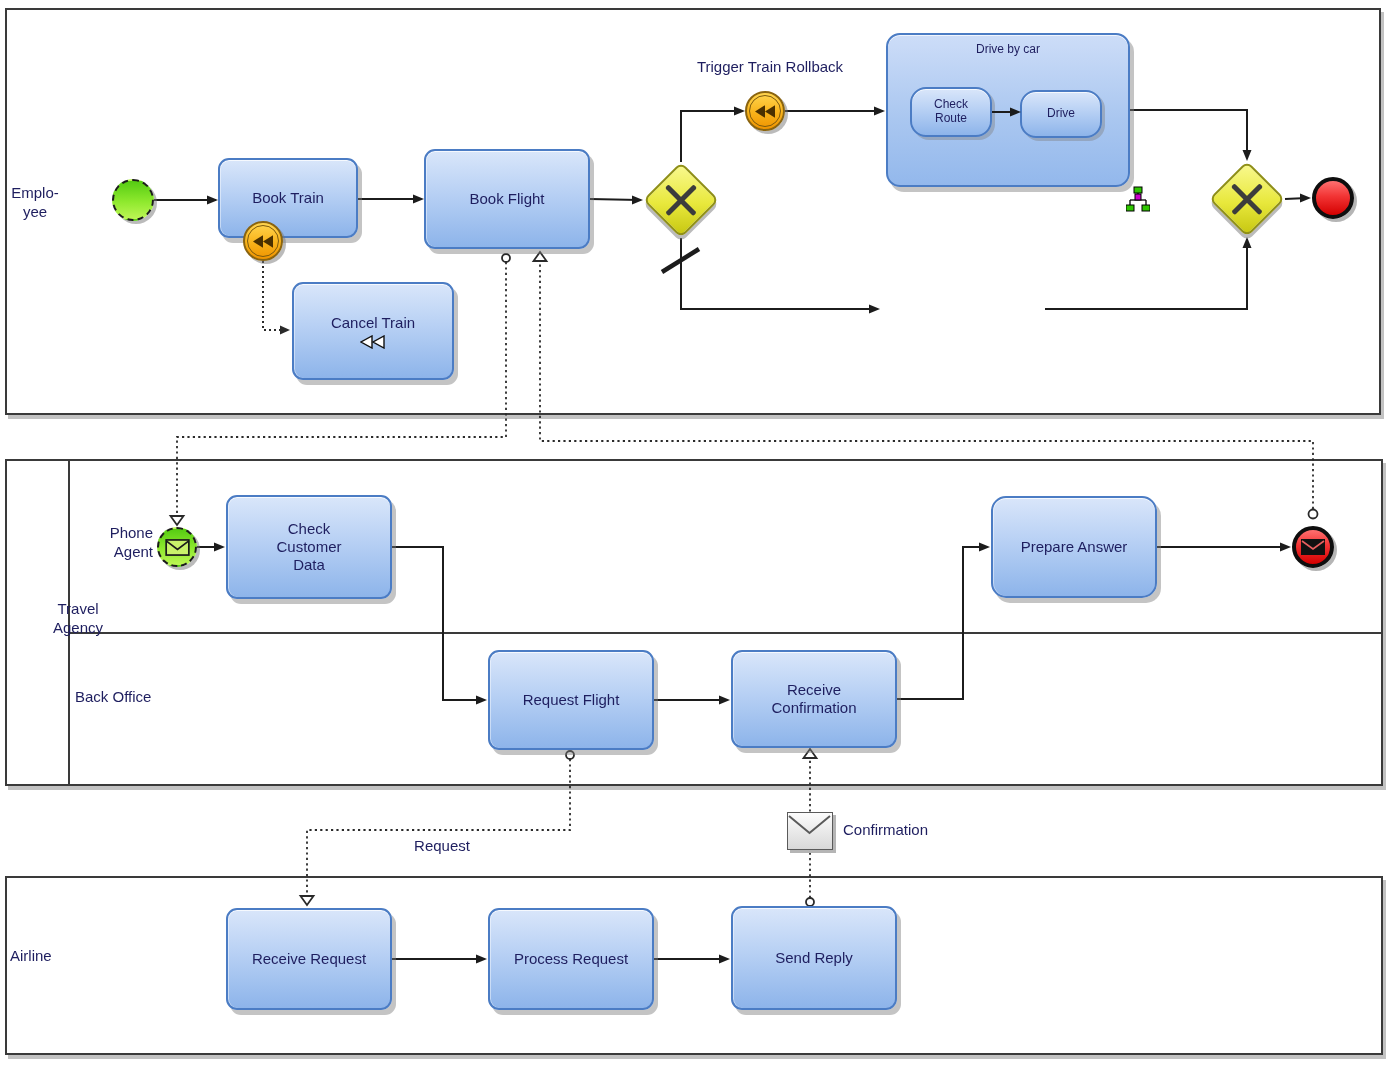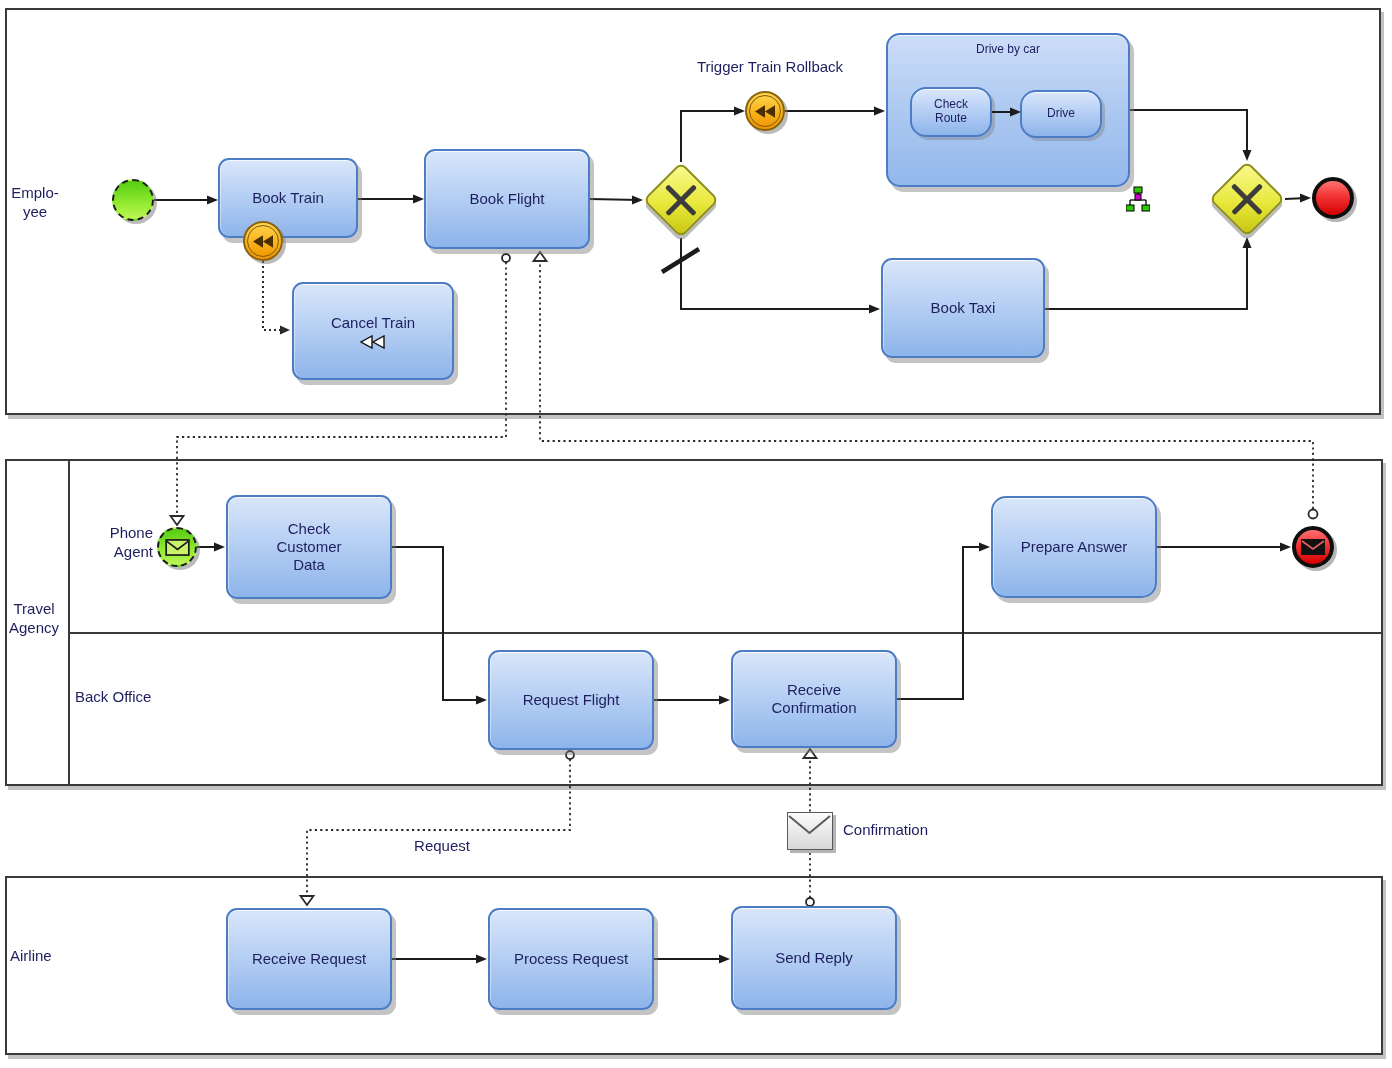--- a/index.html
+++ b/index.html
@@ -50,21 +50,21 @@
 
 <div class="canvas">
 
   <div class="pool" style="left:5px;top:8px;width:1376px;height:407px;"></div>
   <div class="pool" style="left:5px;top:459px;width:1378px;height:327px;"></div>
   <div class="pool" style="left:5px;top:876px;width:1378px;height:179px;"></div>
   <div class="vline" style="left:68px;top:461px;height:323px;"></div>
   <div class="hline" style="left:70px;top:632px;width:1311px;"></div>
 
   <div class="plabel center" style="left:4px;top:184px;width:62px;">Emplo-yee</div>
-  <div class="plabel center" style="left:1px;top:600px;width:66px;">Travel Agency</div>
+  <div class="plabel center" style="left:1px;top:600px;width:66px;padding-left:44px;">Travel Agency</div>
   <div class="plabel" style="left:75px;top:524px;width:78px;text-align:right;">Phone Agent</div>
   <div class="plabel" style="left:75px;top:688px;width:78px;">Back Office</div>
   <div class="plabel" style="left:10px;top:947px;width:80px;">Airline</div>
 
   <svg class="overlay" width="1392" height="1068">
     <g fill="none" stroke="#1c1c1c" stroke-width="2">
       <polyline points="154,200 216,200"></polyline>
       <polyline points="358,199 420,199"></polyline>
       <polyline points="590,199 639,200"></polyline>
       <polyline points="681,162 681,111 740,111"></polyline>
@@ -178,21 +178,20 @@
         <line x1="4" y1="14" x2="4" y2="19"></line>
           <line x1="20" y1="14" x2="20" y2="19"></line>
       </g>
       <rect x="8" y="1" width="8" height="6" fill="#2ec600" stroke="#000"></rect>
       <rect x="9" y="8" width="6" height="6" fill="#cc00cc" stroke="#000"></rect>
       <rect x="0" y="19" width="8" height="6" fill="#2ec600" stroke="#000"></rect>
       <rect x="16" y="19" width="8" height="6" fill="#2ec600" stroke="#000"></rect>
     </svg>
   </div>
 
-  <div class="task" style="left:881px;top:258px;width:164px;height:100px;">Book Taxi</div>
 
   <div class="gw" style="left:1209px;top:161px;">
     <div class="gw-d"></div>
     <div class="gw-x a"></div>
     <div class="gw-x b"></div>
   </div>
 
   <div class="event end" style="left:1312px;top:177px;width:42px;height:42px;"></div>
 
   <div class="event start" style="left:157px;top:527px;width:40px;height:40px;">

